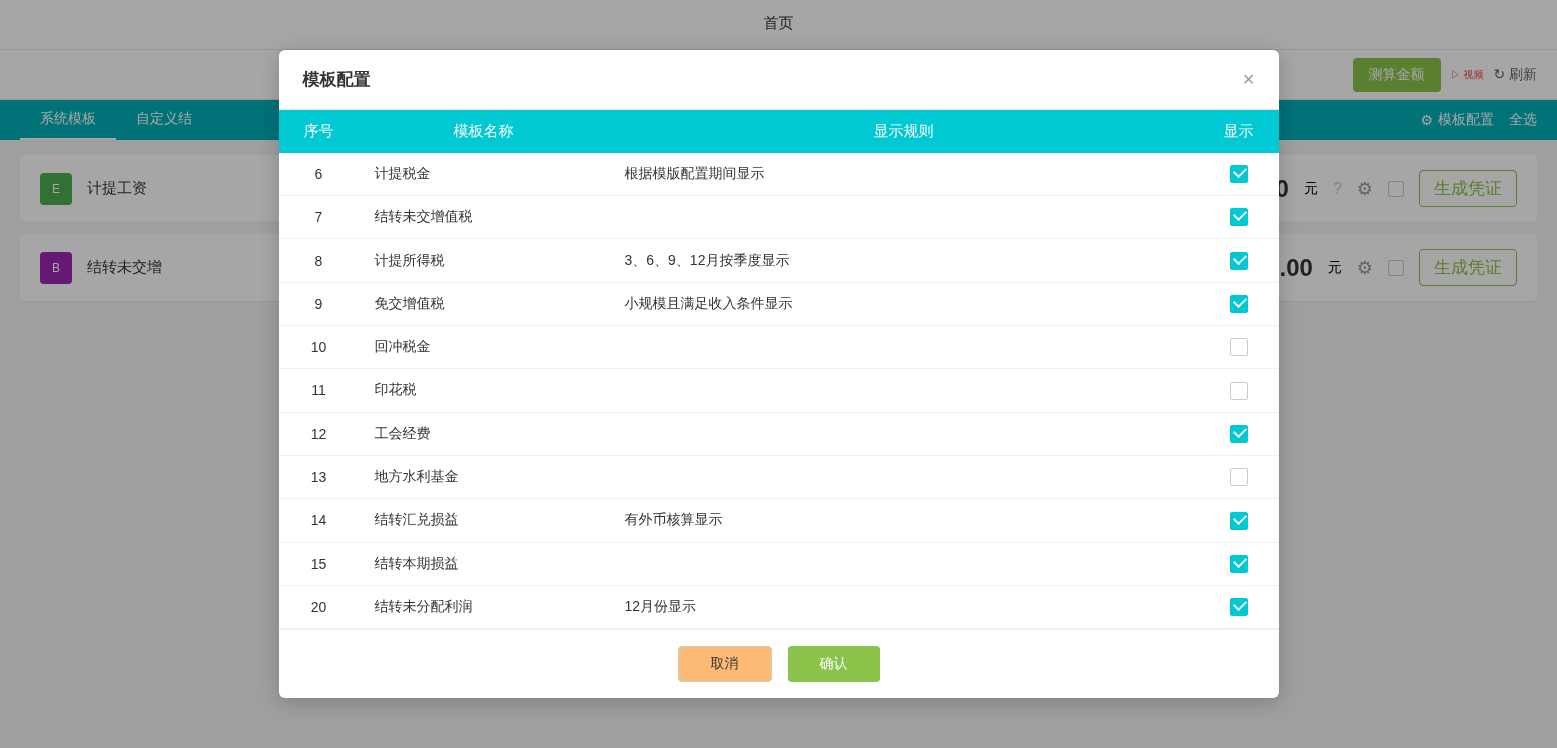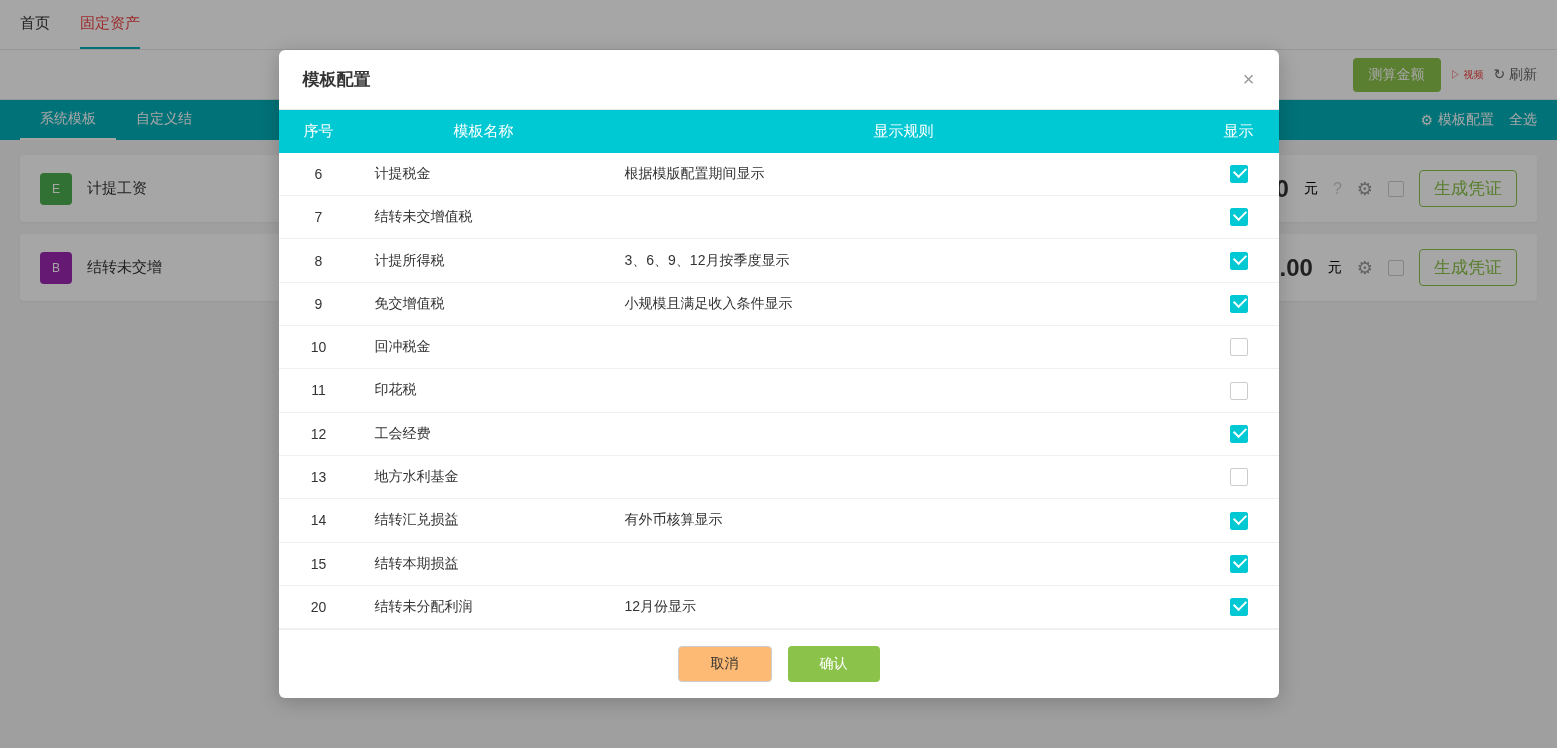--- a/index.html
+++ b/index.html
@@ -20,26 +20,27 @@
       background: #f5f5f5;
       position: absolute;
       top: 0; left: 0;
     }
 
     
     .top-nav {
       background: #fff;
       height: 50px;
       display: flex;
-      align-items: flex-start;
+      align-items: center;
       padding: 0 20px;
       gap: 30px;
       border-bottom: 1px solid #e8e8e8;
       position: relative;
       z-index: 1;
+      flex-direction: column;
     }
     .top-nav-item {
       color: #333;
       font-size: 15px;
       cursor: pointer;
       padding: 14px 0;
     }
     .top-nav-item.active {
       color: #ef4444;
       border-bottom: 2px solid #00b0b9;

